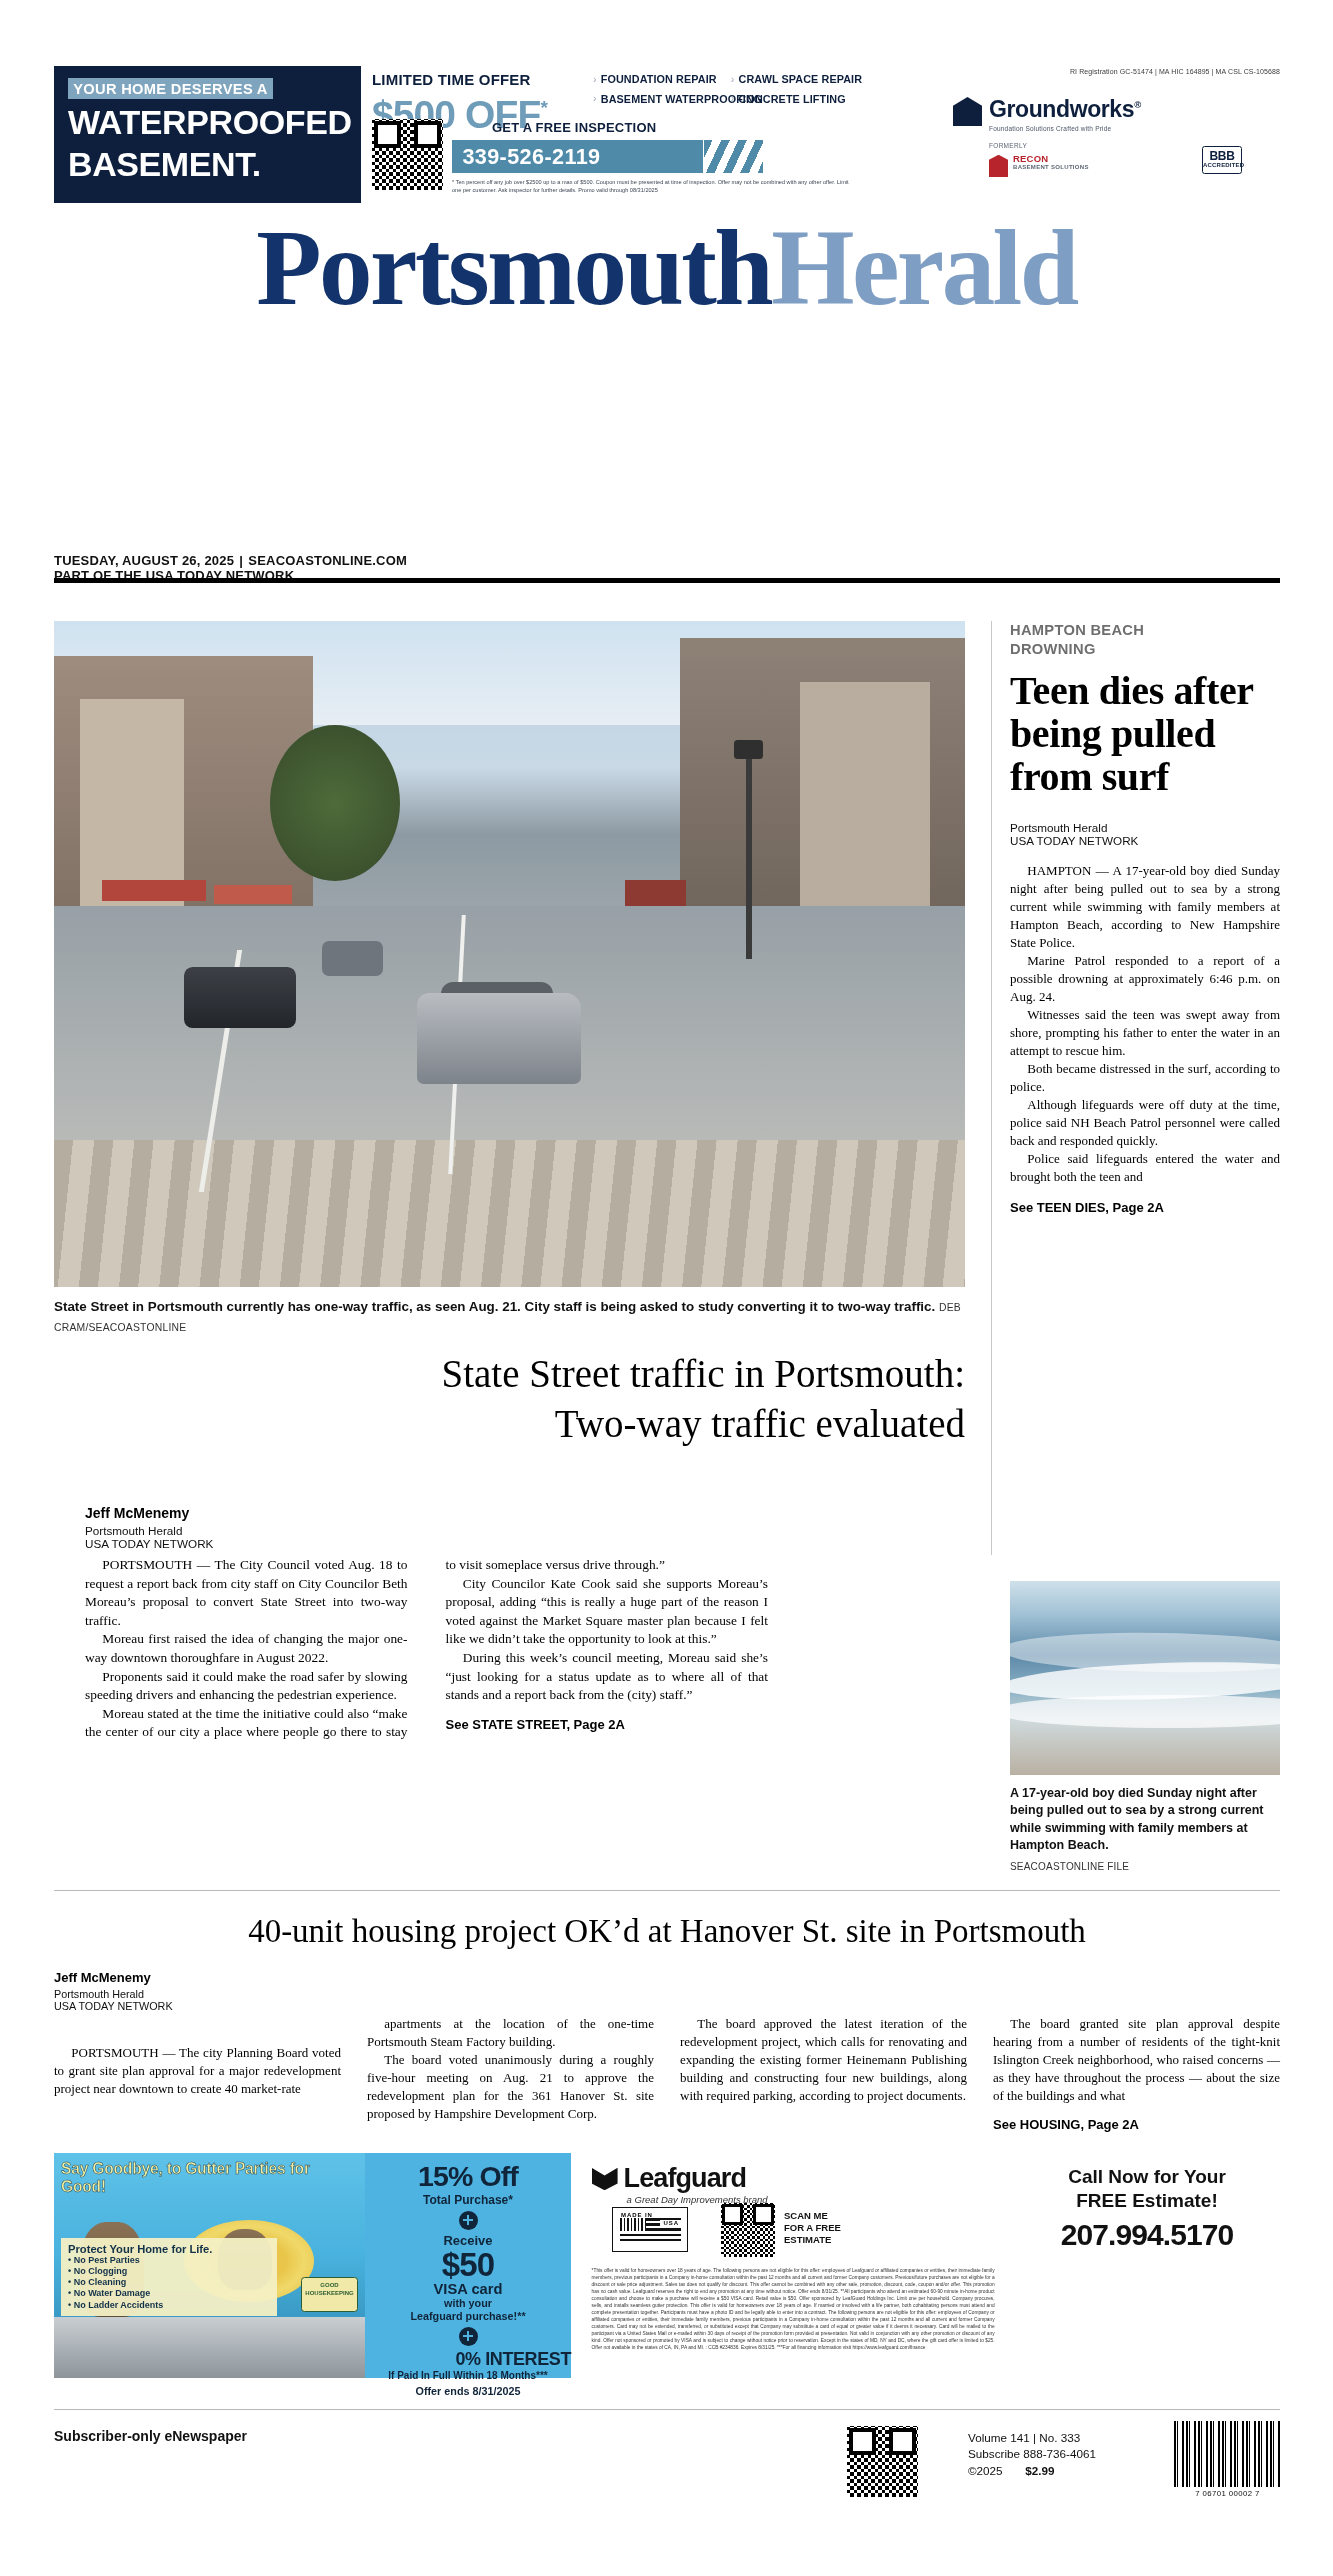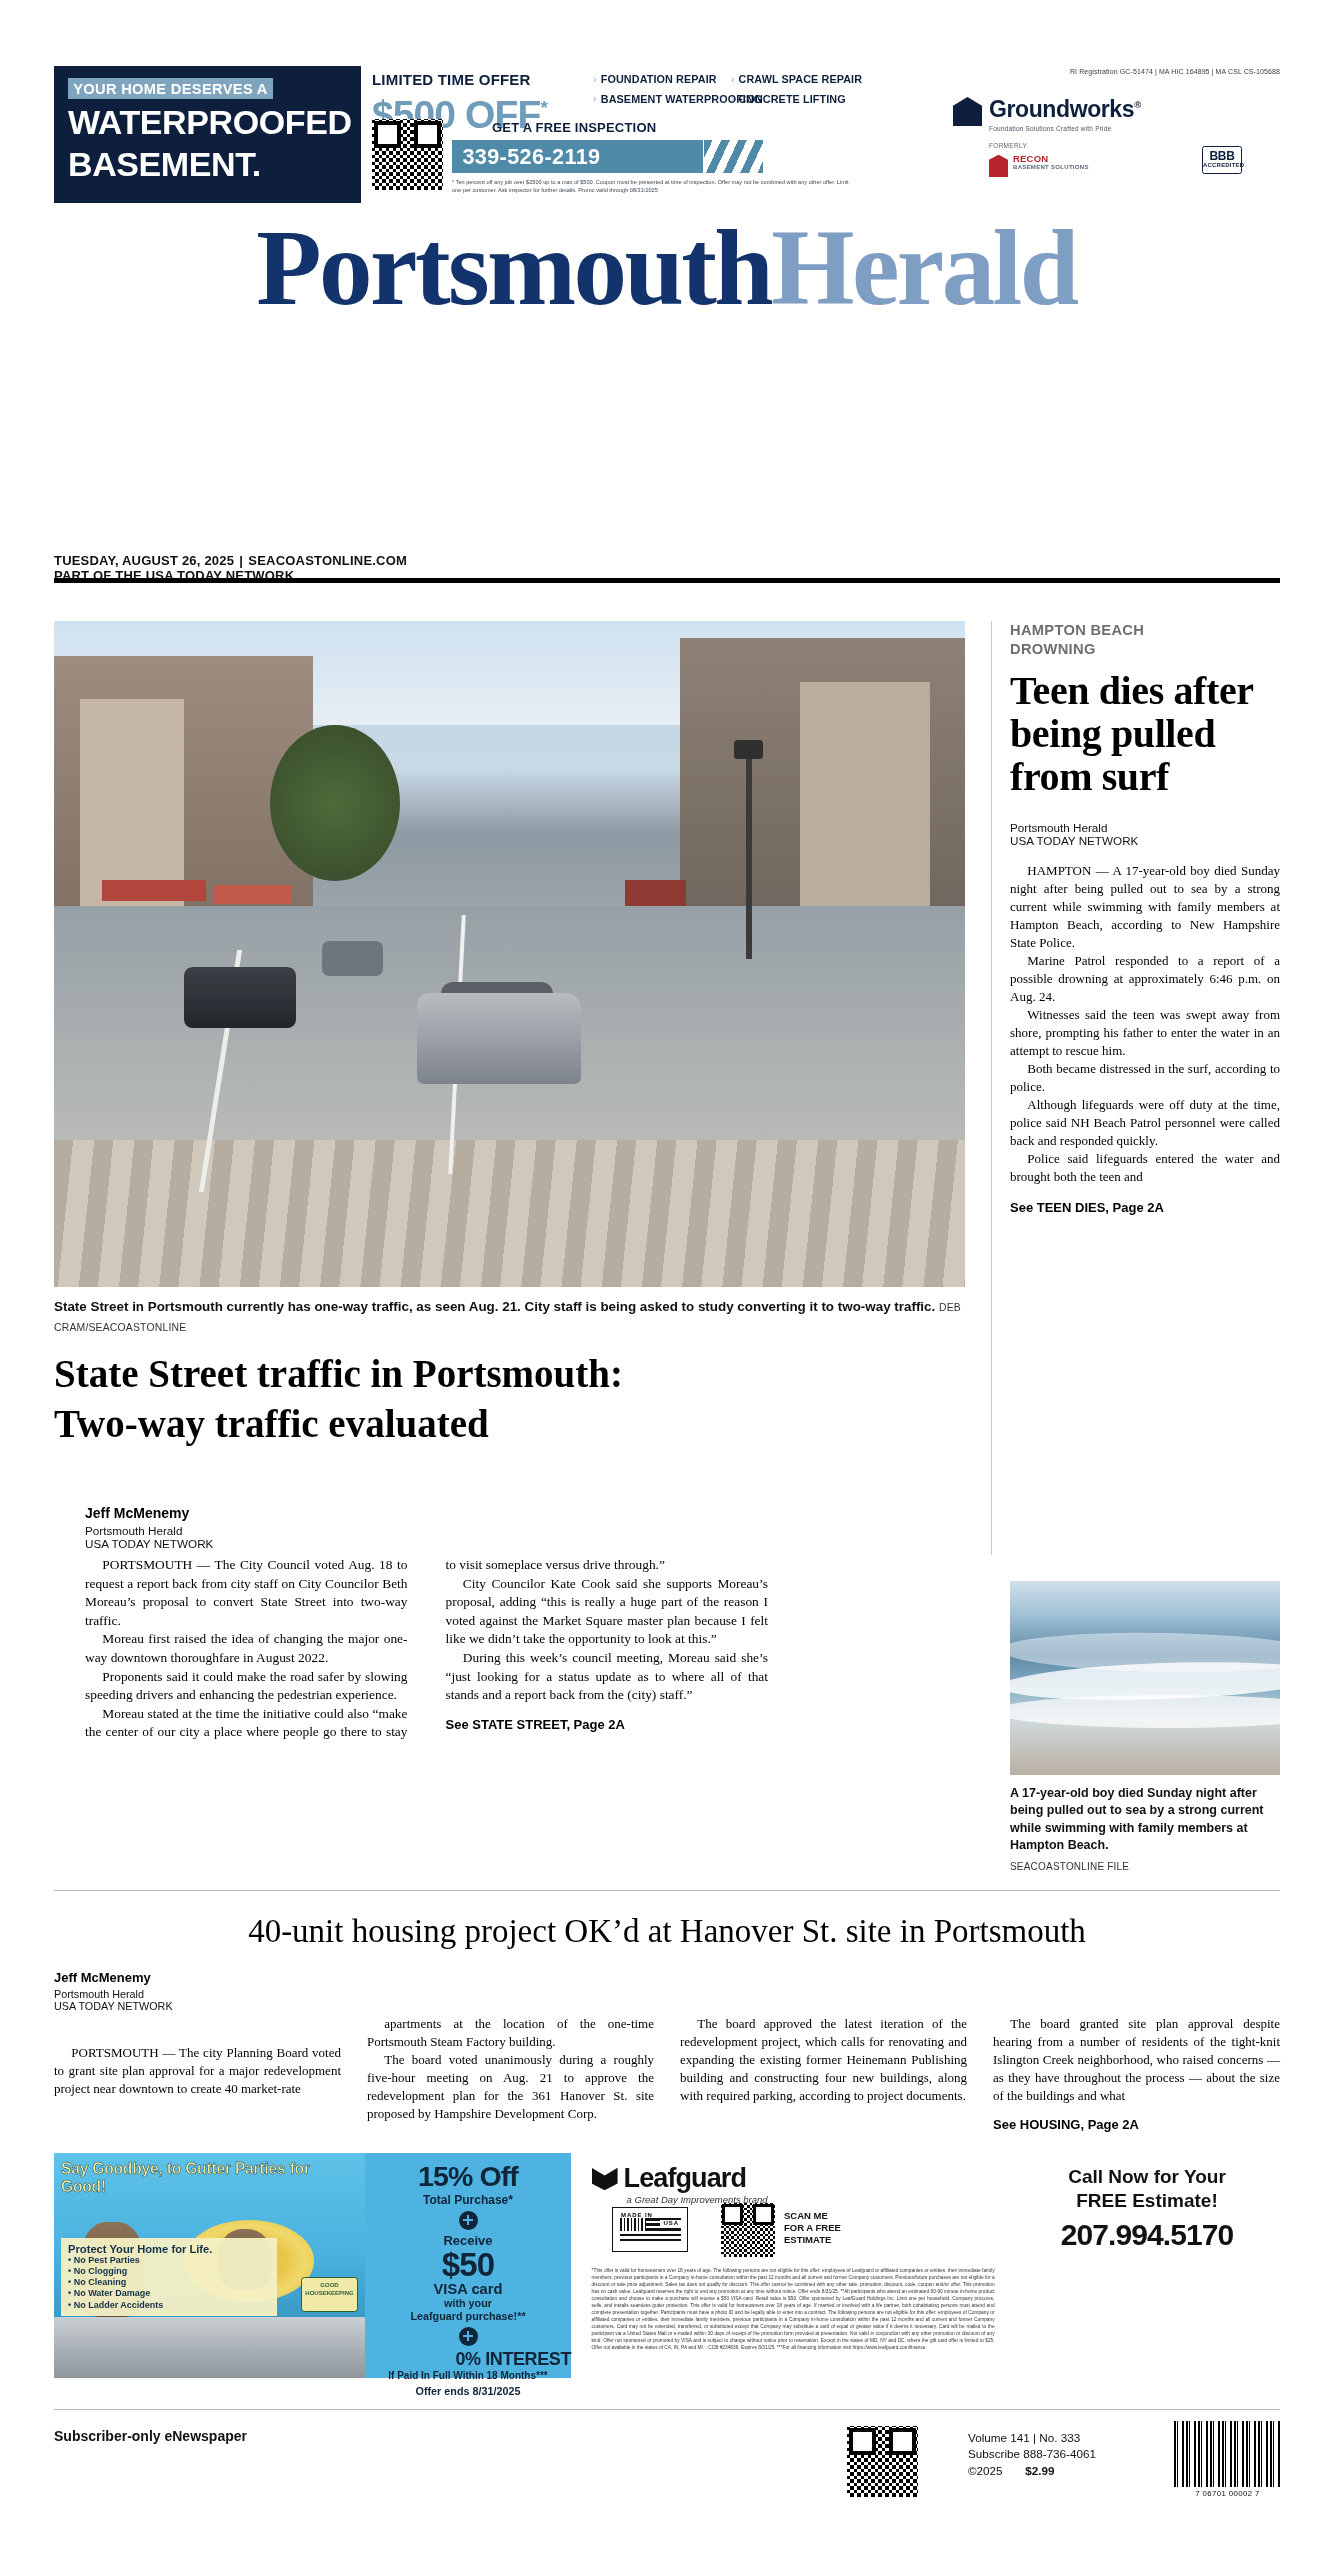--- a/index.html
+++ b/index.html
@@ -222,22 +222,22 @@
     position: absolute; left: 54px; top: 1297px; width: 911px;
     font-size: 13.4px; line-height: 19px; font-weight: 700; color: #111;
   }
   .caption .credit {
     font-weight: 400; font-size: 10.4px; color: #333; letter-spacing: 0.2px;
   }
 
   .hl-main {
     position: absolute; left: 54px; top: 1349px; width: 911px;
     font-family: "Liberation Serif", serif;
-    font-size: 39px; line-height: 50px; color: #000; text-align: left;
-    font-weight: 700;
+    font-size: 39px; line-height: 50px; color: #000; text-align: right;
+    font-weight: 400;
   }
   .hl-main .l2 { display:block; }
 
   .byline { position: absolute; left: 85px; top: 1505px; width: 259px; }
   .by-name { font-size: 14px; font-weight: 800; color: #000; }
   .by-org { font-size: 11.7px; color: #111; margin-top: 2.6px; }
   .by-net { font-size: 11.7px; color: #111; }
 
   .story-cols {
     position: absolute; left: 85px; top: 1556px;

